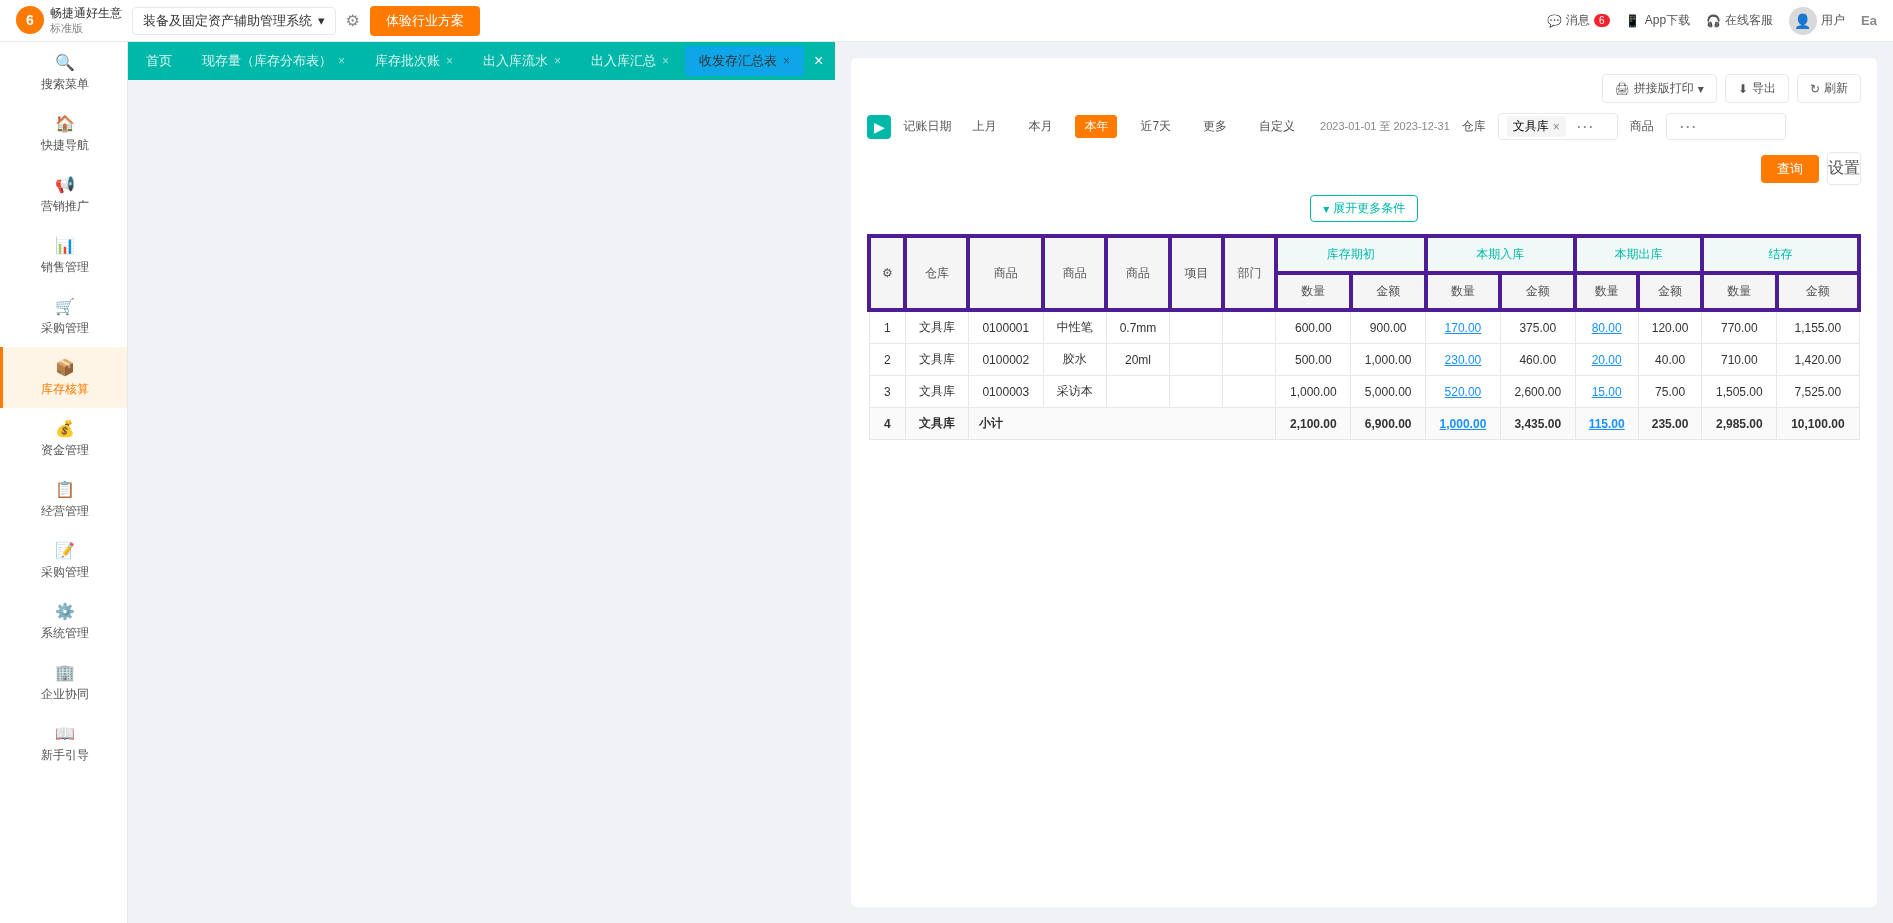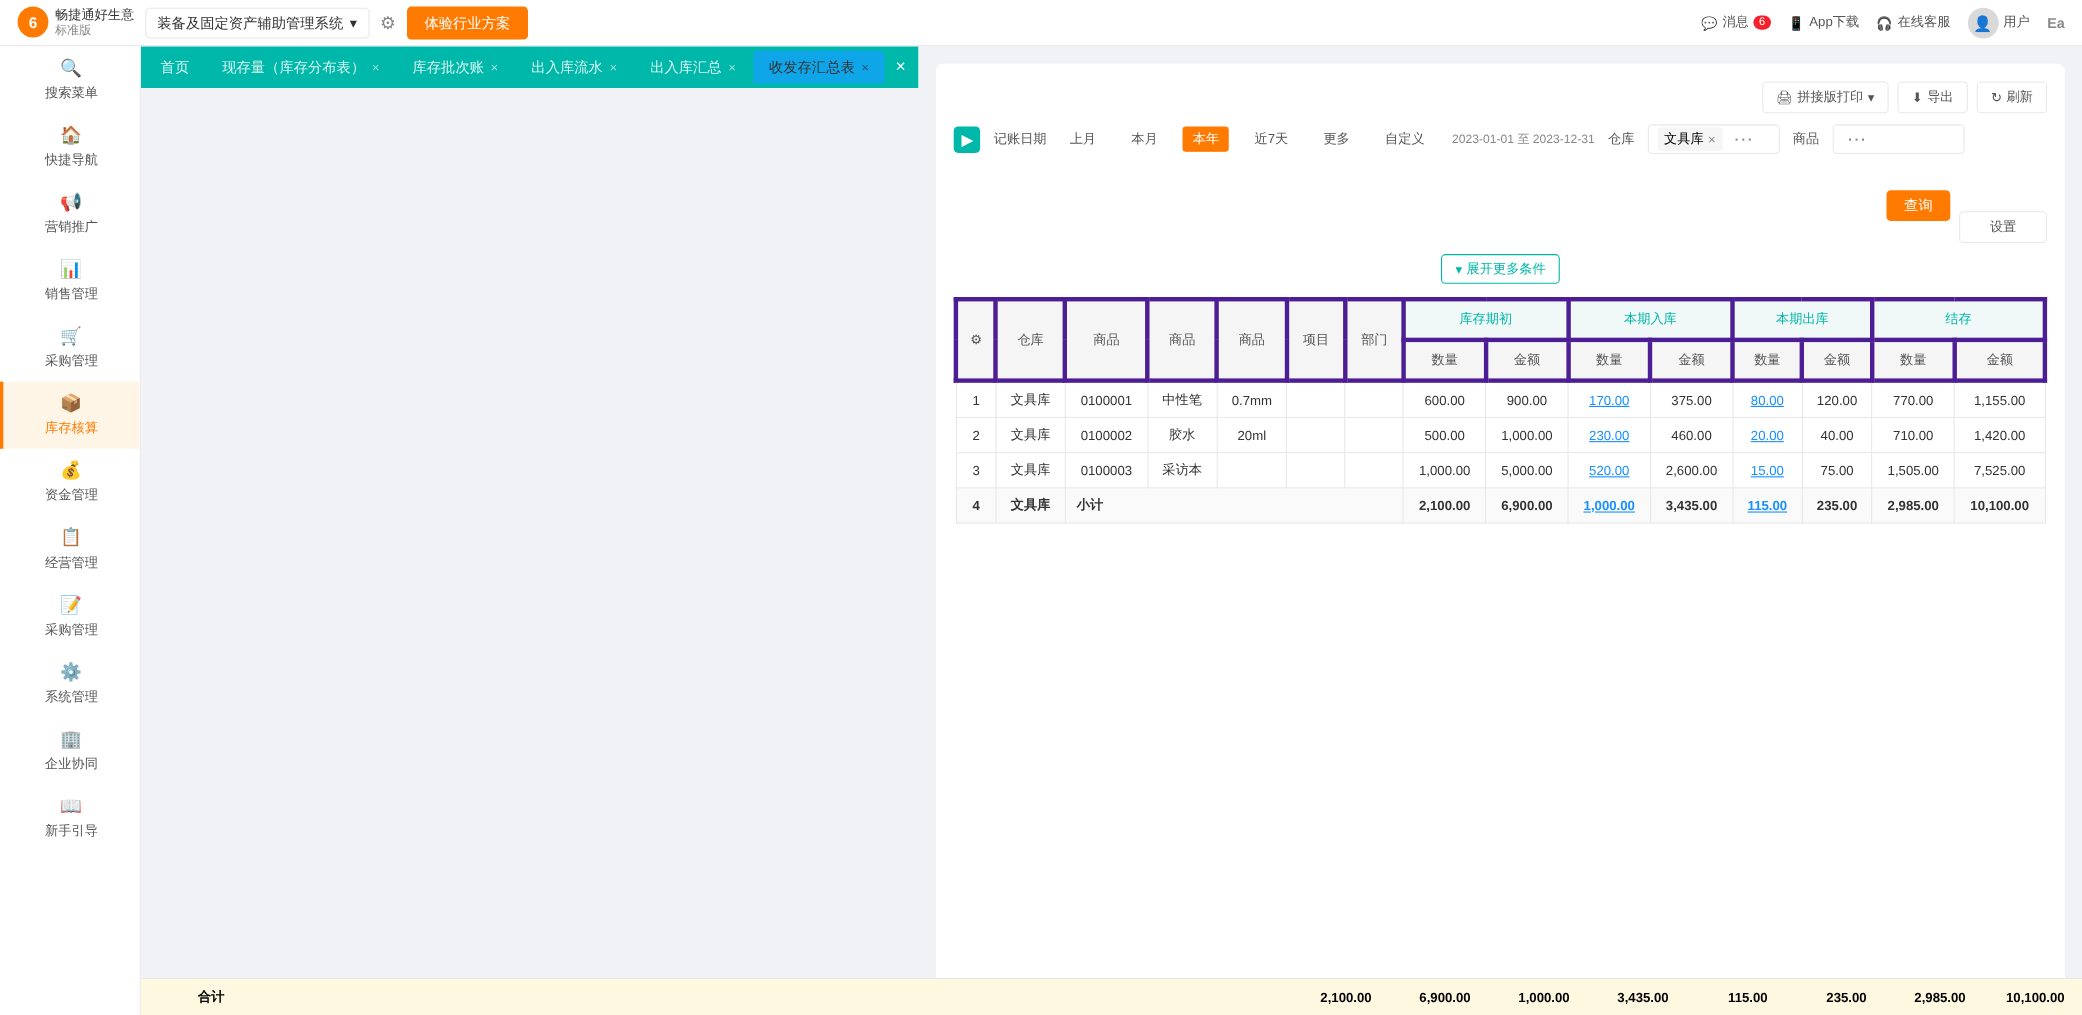--- a/index.html
+++ b/index.html
@@ -297,25 +297,24 @@
       border: none;
       padding: 5px 16px;
       border-radius: 4px;
       cursor: pointer;
       font-size: 13px;
     }
     .btn-settings {
       background: #fff;
       color: #555;
       border: 1px solid #e8e8e8;
-      padding: 5px 27px;
-      border-radius: 4px;
-      cursor: pointer;
-      font-size: 12px;
-      margin-top: 40px;
+      padding: 5px 0;
+      border-radius: 4px;
+      cursor: pointer;
+      font-size: 16px;
     }
 
     
     .expand-row {
       display: flex;
       justify-content: center;
       margin-bottom: 12px;
     }
     .expand-btn {
       display: flex;
@@ -699,27 +698,14 @@
   <td><span class="num-link" style="font-weight:600;">115.00</span></td>
   <td><strong>235.00</strong></td>
   <td><strong>2,985.00</strong></td>
   <td><strong>10,100.00</strong></td>
 </tr>
             </tbody>
         </table>
       </div>
     </div>
 
-    <div class="footer-row">
-      <span style="flex:0 0 36px;"></span>
-      <span style="flex:0 0 60px;font-weight:600;">合计</span>
-      <span style="flex:1;"></span>
-      <span style="flex:0 0 90px;text-align:right;">2,100.00</span>
-      <span style="flex:0 0 90px;text-align:right;">6,900.00</span>
-      <span style="flex:0 0 90px;text-align:right;">1,000.00</span>
-      <span style="flex:0 0 90px;text-align:right;">3,435.00</span>
-      <span style="flex:0 0 90px;text-align:right;">115.00</span>
-      <span style="flex:0 0 90px;text-align:right;">235.00</span>
-      <span style="flex:0 0 90px;text-align:right;">2,985.00</span>
-      <span style="flex:0 0 90px;text-align:right;">10,100.00</span>
-    </div>
   </div>
 </div>
 
 </body></html>

